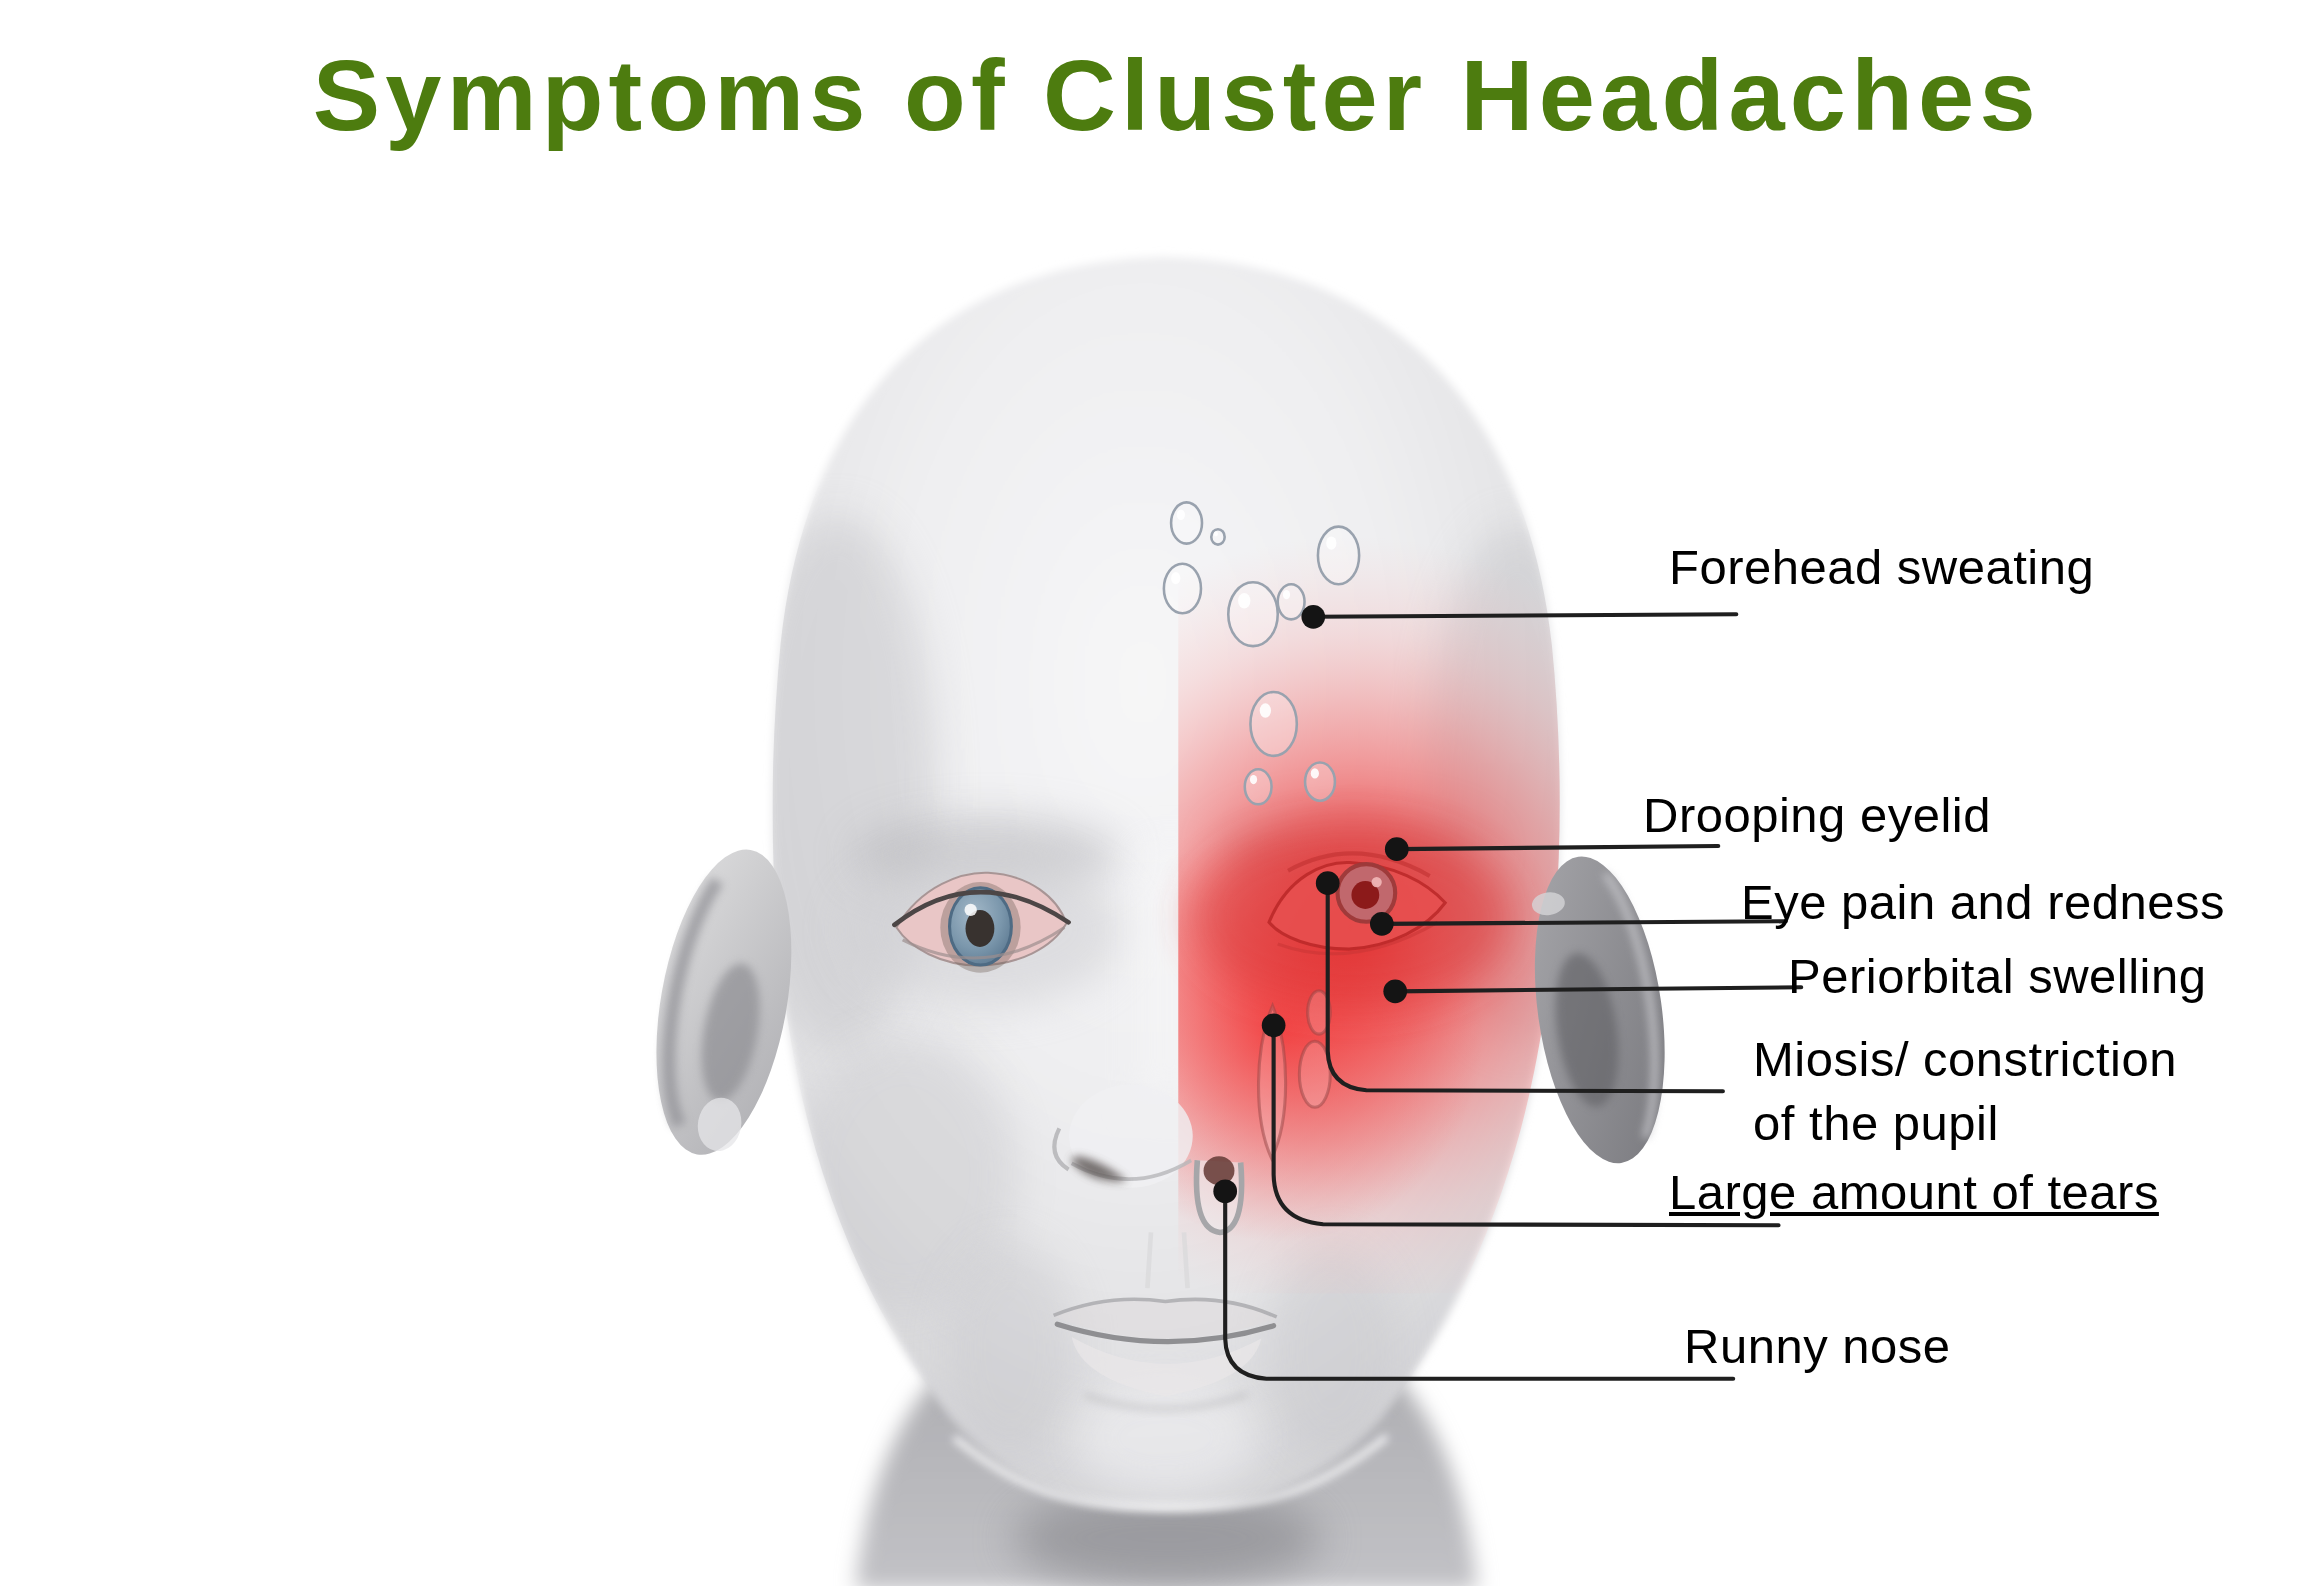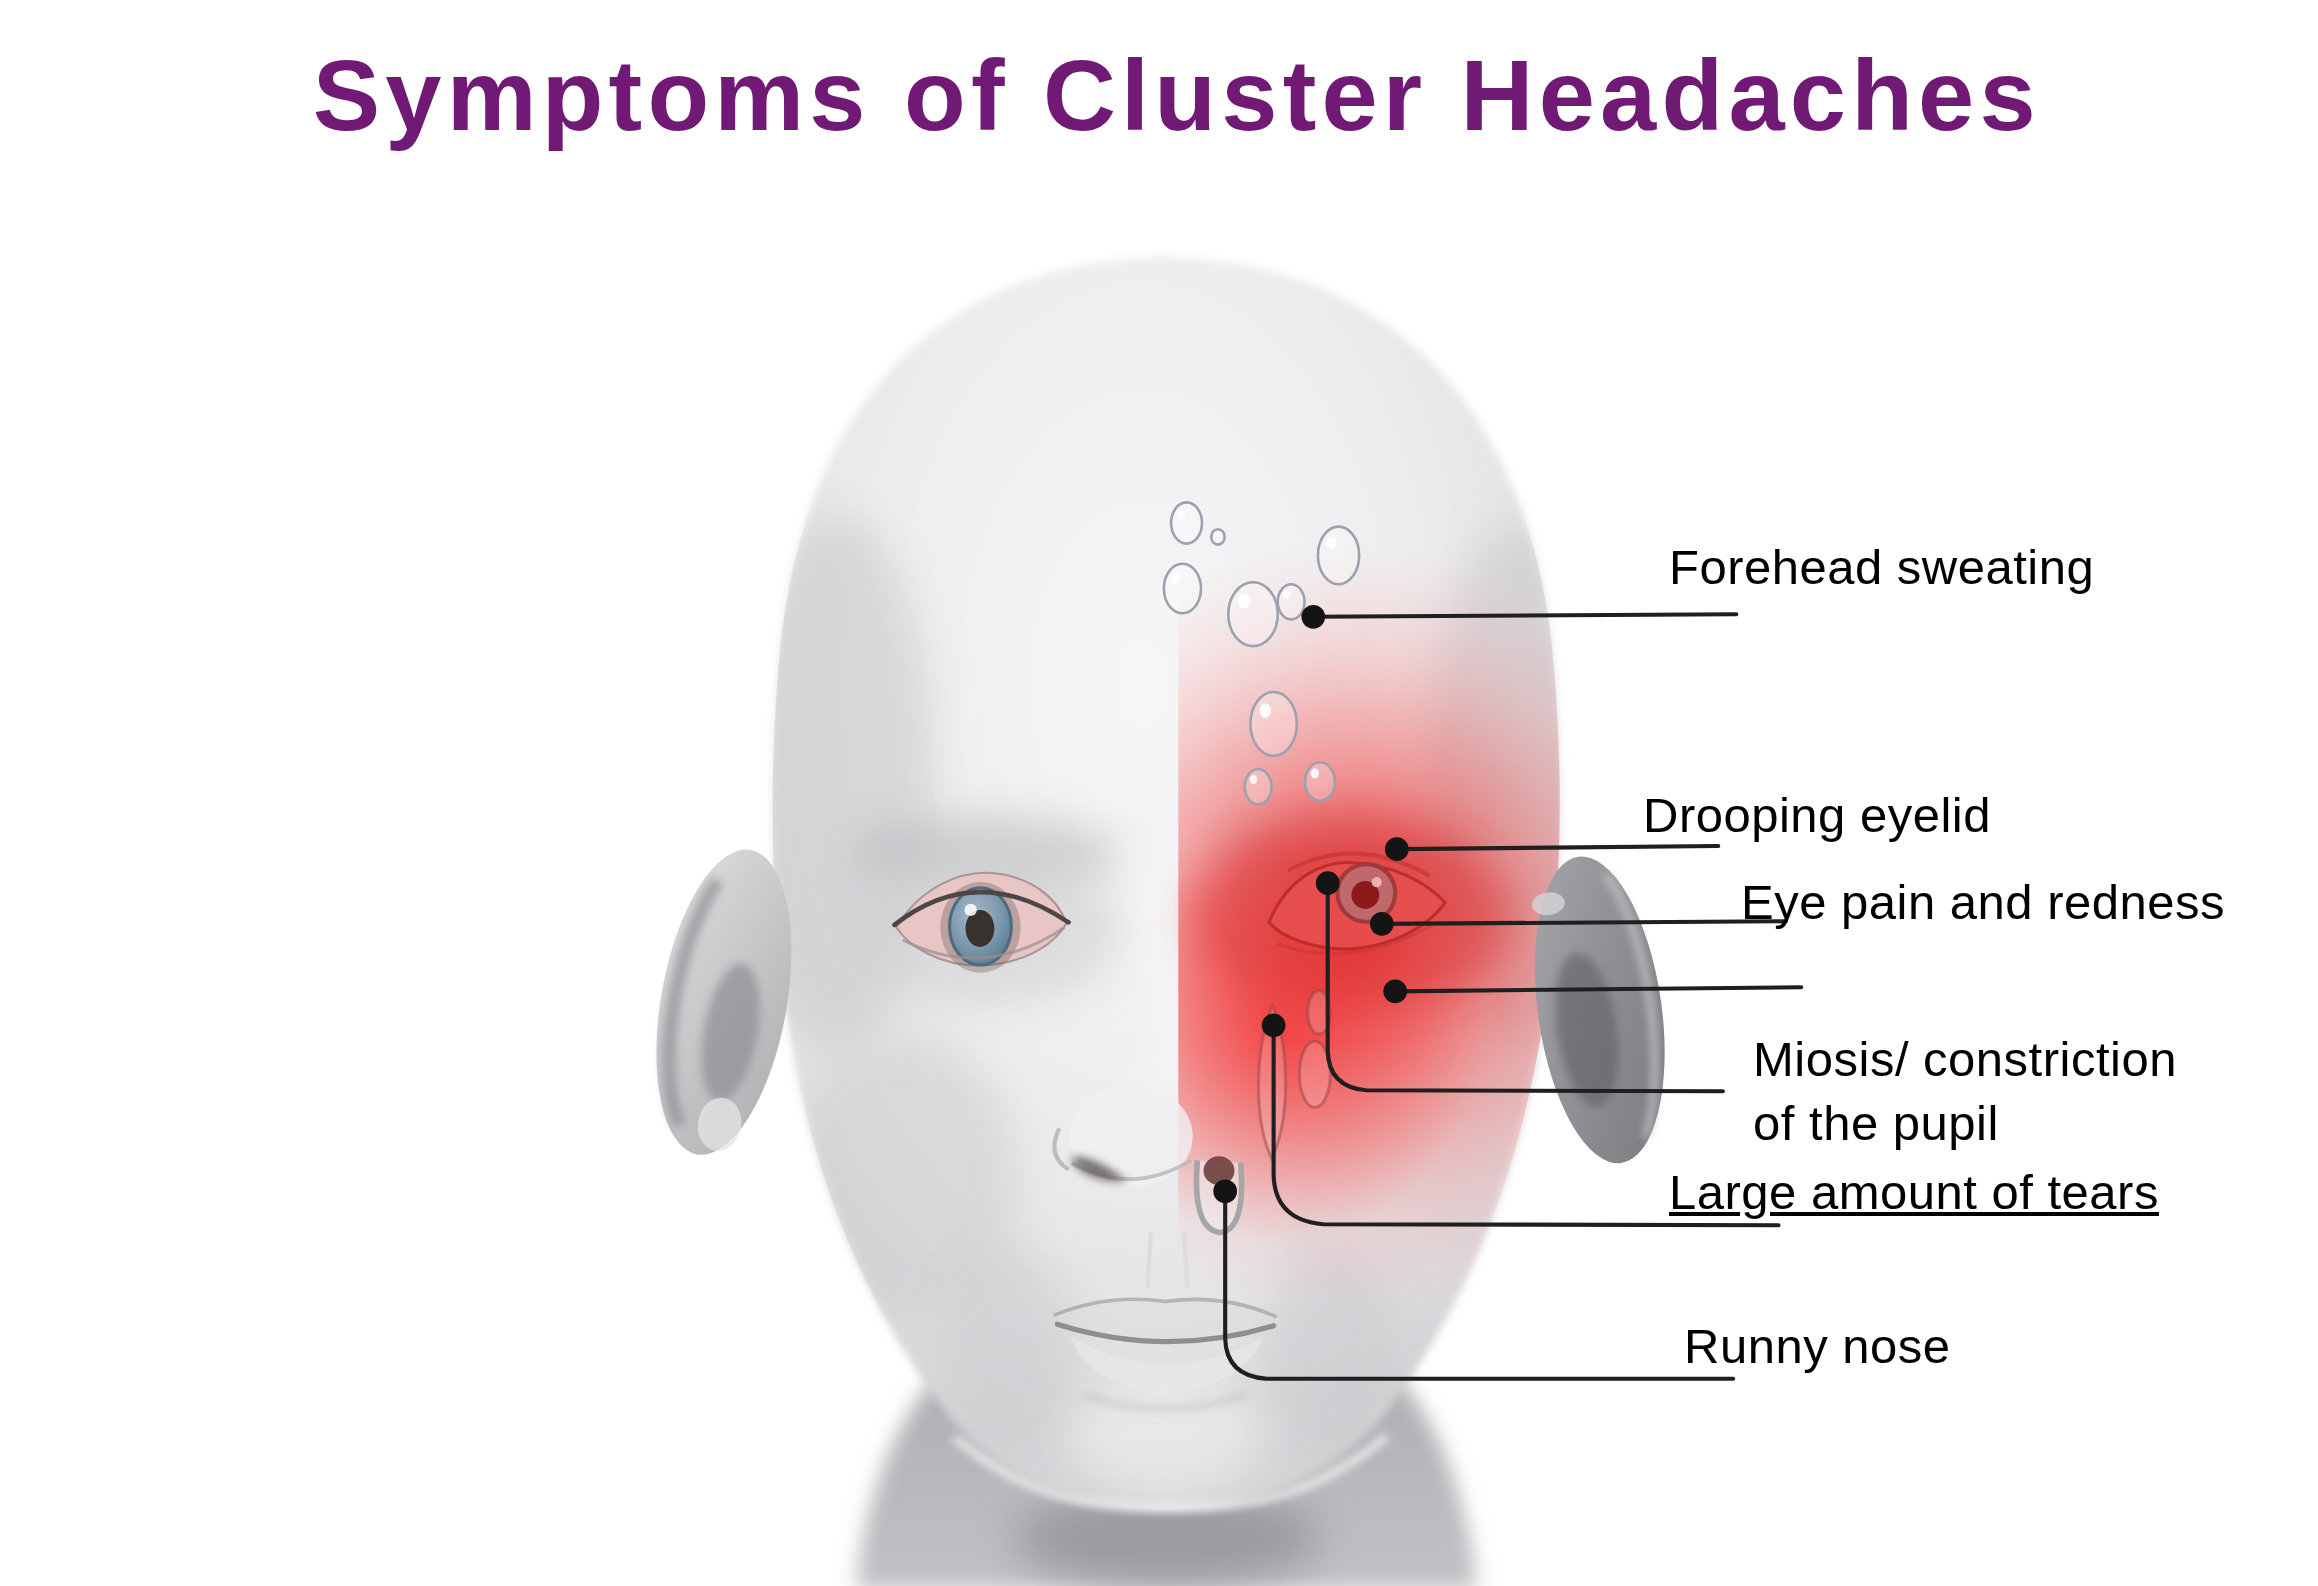--- a/index.html
+++ b/index.html
@@ -24,21 +24,21 @@
     height: 1587px;
   }
   .page-title {
     position: absolute;
     left: 50%;
     top: 95px;
     transform: translate(-49%, -50%);
     font-size: 101px;
     font-weight: 700;
     letter-spacing: 5.2px;
-    color: #701a75;
+    color: #4d7c0f;
     white-space: nowrap;
   }
   .sym-label {
     position: absolute;
     transform: translateY(-50%);
     font-size: 49px;
     font-weight: 400;
     color: #000000;
     white-space: nowrap;
     letter-spacing: 0.5px;
@@ -258,20 +258,21 @@
       <circle cx="2472" cy="1990" r="23"></circle>
       <circle cx="2378" cy="2312" r="23"></circle>
     </g>
   </svg>
 
   <div class="page-title">Symptoms of Cluster Headaches</div>
 
   <div class="sym-label" style="left:1669px; top:567px;">Forehead sweating</div>
   <div class="sym-label" style="left:1643px; top:815px;">Drooping eyelid</div>
   <div class="sym-label" style="left:1741px; top:902px;">Eye pain and redness</div>
+  <div class="sym-label" style="left:1788px; top:976px;">Periorbital swelling</div>
   <div class="sym-label two-line" style="left:1965px; top:1092px;">
     <div>Miosis/ constriction</div>
     <div>of the pupil</div>
   </div>
   <div class="sym-label" style="left:1669px; top:1192px;text-decoration:underline;">Large amount of tears</div>
   <div class="sym-label" style="left:1684px; top:1346px;">Runny nose</div>
 
 </div>
 
 

